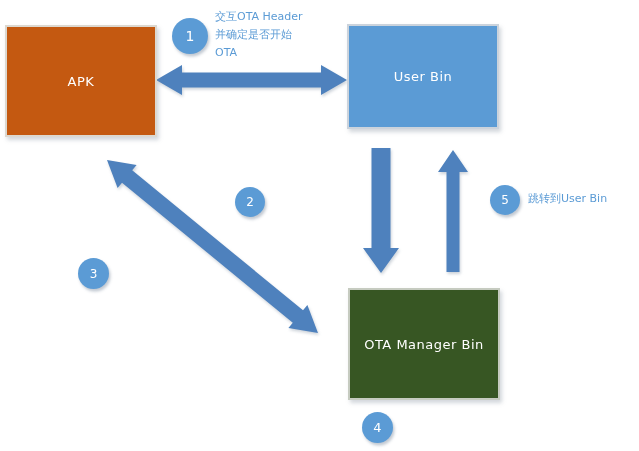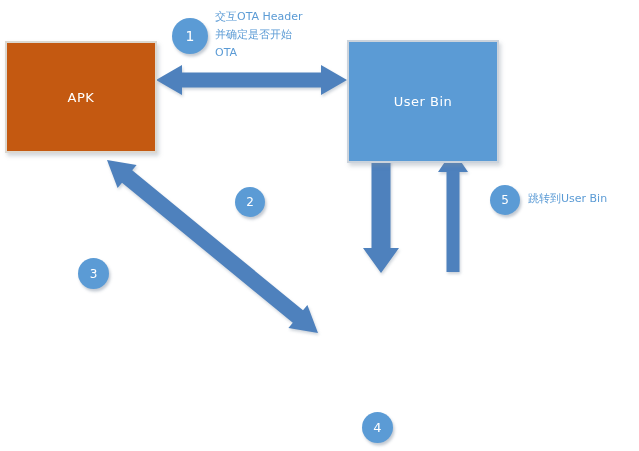--- a/index.html
+++ b/index.html
@@ -28,29 +28,28 @@
   .node {
     position: absolute;
     display: flex;
     align-items: center;
     justify-content: center;
     color: #ffffff;
     font-size: 13px;
     letter-spacing: 0.5px;
     box-shadow: 2px 3px 4px rgba(130,140,155,0.35);
     box-sizing: border-box;
-    margin-top: 16px;
   }
   .node-apk {
     left: 5px; top: 25px; width: 152px; height: 112px;
     background: #C45911;
     border: 2px solid #DCD8D0;
   }
   .node-user-bin {
-    left: 347px; top: 24px; width: 152px; height: 123px;
+    left: 347px; top: 24px; width: 152px; height: 105px;
     background: #5B9BD5;
     border: 2px solid #CBD3DC;
   }
   .node-ota-manager {
     left: 348px; top: 288px; width: 152px; height: 112px;
     background: #375623;
     border: 2px solid #C6CBC0;
   }
   .badge {
     position: absolute;
@@ -94,20 +93,23 @@
   </svg>
 
   <div class="node node-apk">
     <span>APK</span>
   </div>
 
   <div class="node node-user-bin">
     <span>User Bin</span>
   </div>
 
+  <div class="node node-ota-manager">
+    <span>OTA Manager Bin</span>
+  </div>
 
   <div class="badge badge-1">
     <span>1</span>
   </div>
   <div class="step-text text-1">交互OTA Header
 并确定是否开始
 OTA</div>
 
   <div class="badge badge-2">
     <span>2</span>

